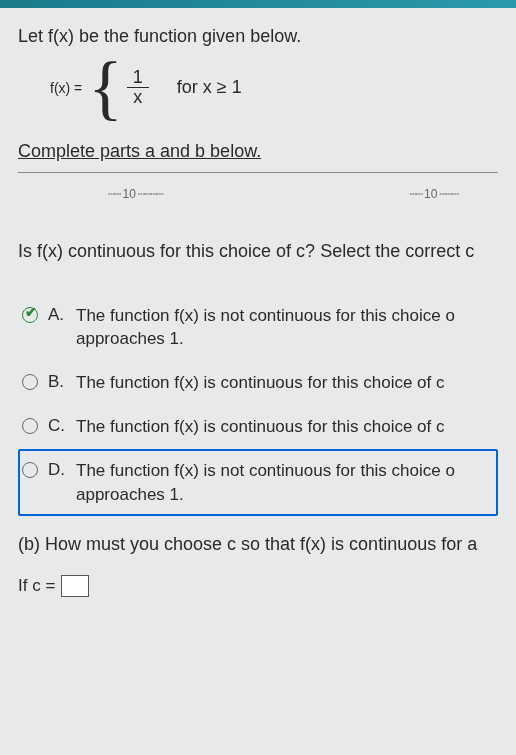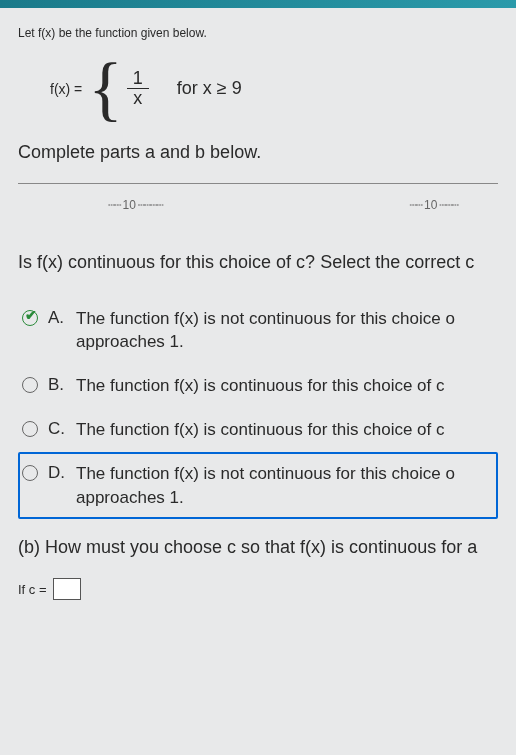--- a/index.html
+++ b/index.html
@@ -13,22 +13,22 @@
       position: relative;
     }
     .top-bar {
       height: 8px;
       background: linear-gradient(90deg, #1a7a8a 0%, #2a9aaa 100%);
     }
     .content {
       padding: 18px 18px 0 18px;
     }
     .intro {
-      font-size: 12px;
-      margin-bottom: 20px;
+      font-size: 18px;
+      margin-bottom: 12px;
     }
     .formula-block {
       display: flex;
       align-items: center;
       margin-left: 32px;
       margin-bottom: 24px;
     }
     .fx-label {
       font-size: 14px;
     }
@@ -53,21 +53,22 @@
     .frac {
       display: inline-flex;
       flex-direction: column;
       align-items: center;
       line-height: 1.1;
     }
     .frac .num { border-bottom: 1.5px solid #2a2a2a; padding: 0 6px; }
     .frac .den { padding: 0 6px; }
     .subhead {
       font-size: 18px;
-      margin-bottom: 20px;
+      margin-bottom: 10px;
+      text-decoration: underline;
     }
     .hr {
       border: none;
       border-top: 1.5px solid #888;
       margin: 0 0 14px 0;
     }
     .mini-axis-row {
       display: flex;
       justify-content: space-between;
       padding: 0 40px 0 90px;
@@ -76,21 +77,21 @@
       color: #666;
     }
     .mini-axis {
       display: flex;
       align-items: center;
       gap: 2px;
     }
     .mini-axis .tick { letter-spacing: -1px; }
     .question {
       font-size: 18px;
-      margin-bottom: 24px;
+      margin-bottom: 32px;
       white-space: nowrap;
     }
     .options {
       display: flex;
       flex-direction: column;
     }
     .option {
       display: flex;
       align-items: flex-start;
       gap: 10px;
@@ -136,21 +137,21 @@
       line-height: 1.4;
       white-space: nowrap;
       overflow: hidden;
     }
     .part-b {
       font-size: 18px;
       margin-top: 18px;
       white-space: nowrap;
     }
     .final-line {
-      font-size: 13px;
+      font-size: 17px;
       margin-top: 20px;
       display: flex;
       align-items: center;
       gap: 6px;
       white-space: nowrap;
     }
     .input-box {
       width: 28px;
       height: 22px;
       border: 1.5px solid #555;
@@ -169,21 +170,21 @@
 
   <div class="formula-block">
     <span class="fx-label">f(x) =</span>
     <span class="brace">{</span>
     <div class="cases">
       <div class="case-row">
         <span class="frac">
           <span class="num">1</span>
           <span class="den">x</span>
         </span>
-        <span>for x ≥ 9</span>
+        <span>for x ≥ 1</span>
       </div>
     </div>
   </div>
 
   <p class="subhead">Complete parts a and b below.</p>
 
   <hr class="hr">
 
   <div class="mini-axis-row">
     <div class="mini-axis">

